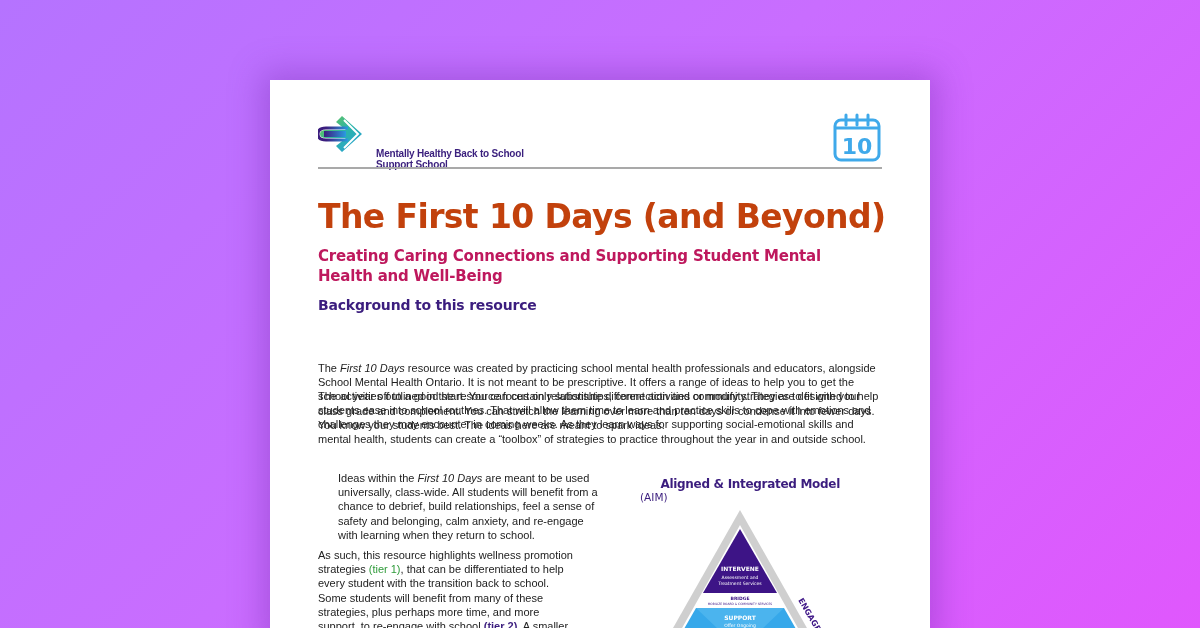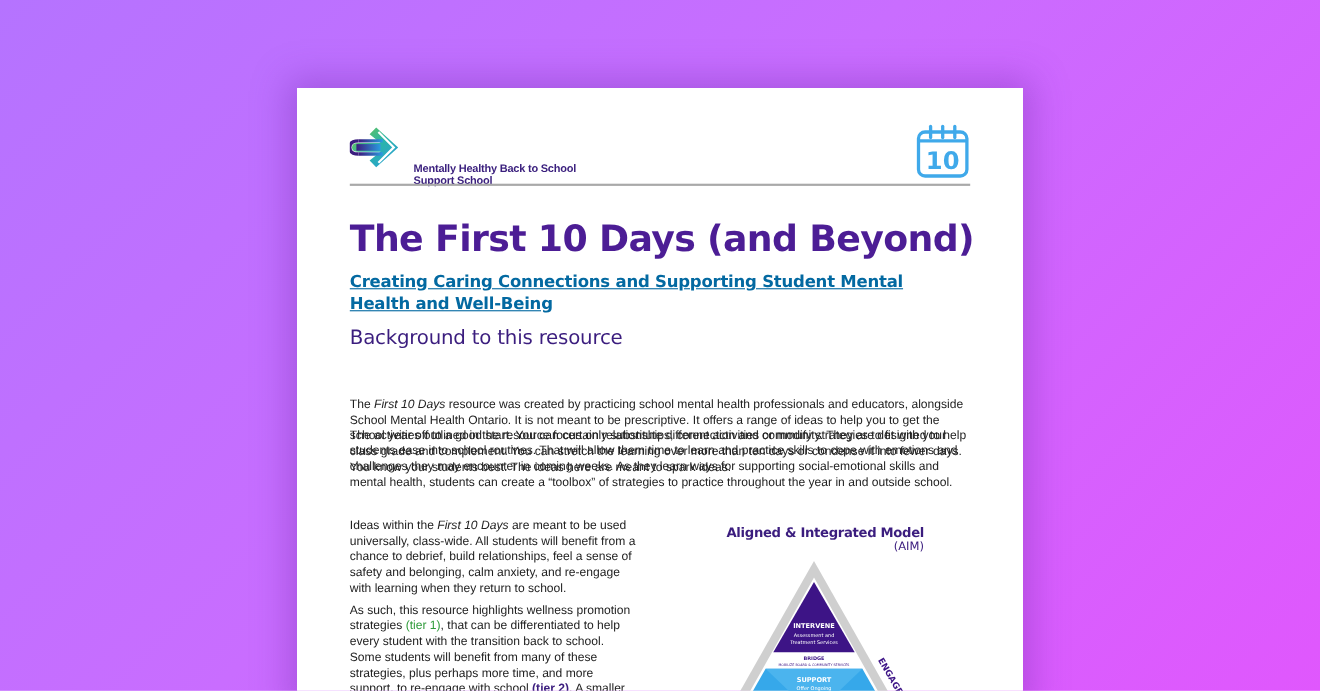--- a/index.html
+++ b/index.html
@@ -19,50 +19,50 @@
     position:absolute; left:58px; top:14px;
     color:#3a1f7d; font-weight:bold; font-size:10px; line-height:11px;
     font-family: Liberation Sans, sans-serif; letter-spacing:-0.2px;margin-top:24px;
   }
   .cal { position:absolute; right:0; top:2px; width:50px; height:52px; }
   .rule { position:absolute; left:48px; top:87px; width:564px; height:2px; background:#a9a9a9; }
 
   .title {
     position:absolute; left:48px; top:117px; margin:0;
     font-family:"DejaVu Sans", sans-serif; font-weight:bold;
-    font-size:33px; color:#4c1d95; letter-spacing:-0.6px; white-space:nowrap;
+    font-size:33px; color:#c2410c; letter-spacing:-0.6px; white-space:nowrap;
   }
   .subtitle {
     position:absolute; left:48px; top:166px; width:560px; margin:0;
     font-family:"DejaVu Sans", sans-serif; font-weight:bold;
-    font-size:15px; line-height:20px; color:#0369a1; letter-spacing:-0.2px;text-decoration:underline;
+    font-size:15px; line-height:20px; color:#be185d; letter-spacing:-0.2px;
   }
   .section {
     position:absolute; left:48px; top:217px; margin:0;
-    font-family:"DejaVu Sans", sans-serif; font-weight:normal;
-    font-size:18px; color:#3b1d7e; letter-spacing:-0.2px;
+    font-family:"DejaVu Sans", sans-serif; font-weight:bold;
+    font-size:14px; color:#3b1d7e; letter-spacing:-0.2px;
   }
   .para {
     position:absolute; left:48px; width:570px; margin:0;
     font-size:11px; line-height:14.2px; color:#222;
   }
   .p1 { top:234px;margin-top:47px; }
   .p2 { top:309px; }
-  .p3 { top:391px; width:262px; }
+  .p3 { top:391px; width:262px;margin-left:20px; }
   .p4 { top:468px; width:262px; }
   .tier1 { color:#2f9b3a; font-weight:normal; }
   .tier2 { color:#3b1d7e; font-weight:bold; }
 
   .aim-title {
     position:absolute; left:370px; top:398px; width:200px; text-align:right;
     font-family:"DejaVu Sans", sans-serif; font-weight:bold;
     font-size:12px; color:#3b1d7e; letter-spacing:-0.3px; line-height:13px;
   }
   .aim-sub {
-    position:absolute; left:370px; top:411px; width:200px; text-align:right;
+    position:absolute; left:370px; top:411px; width:200px; text-align:left;
     font-family:"DejaVu Sans", sans-serif; font-size:10.5px; color:#3b1d7e; line-height:13px;
   }
   .aim { position:absolute; left:360px; top:425px; width:220px; height:140px; }
 </style>
 </head>
 <body>
 
 <div class="page">
 
   <div class="header">

